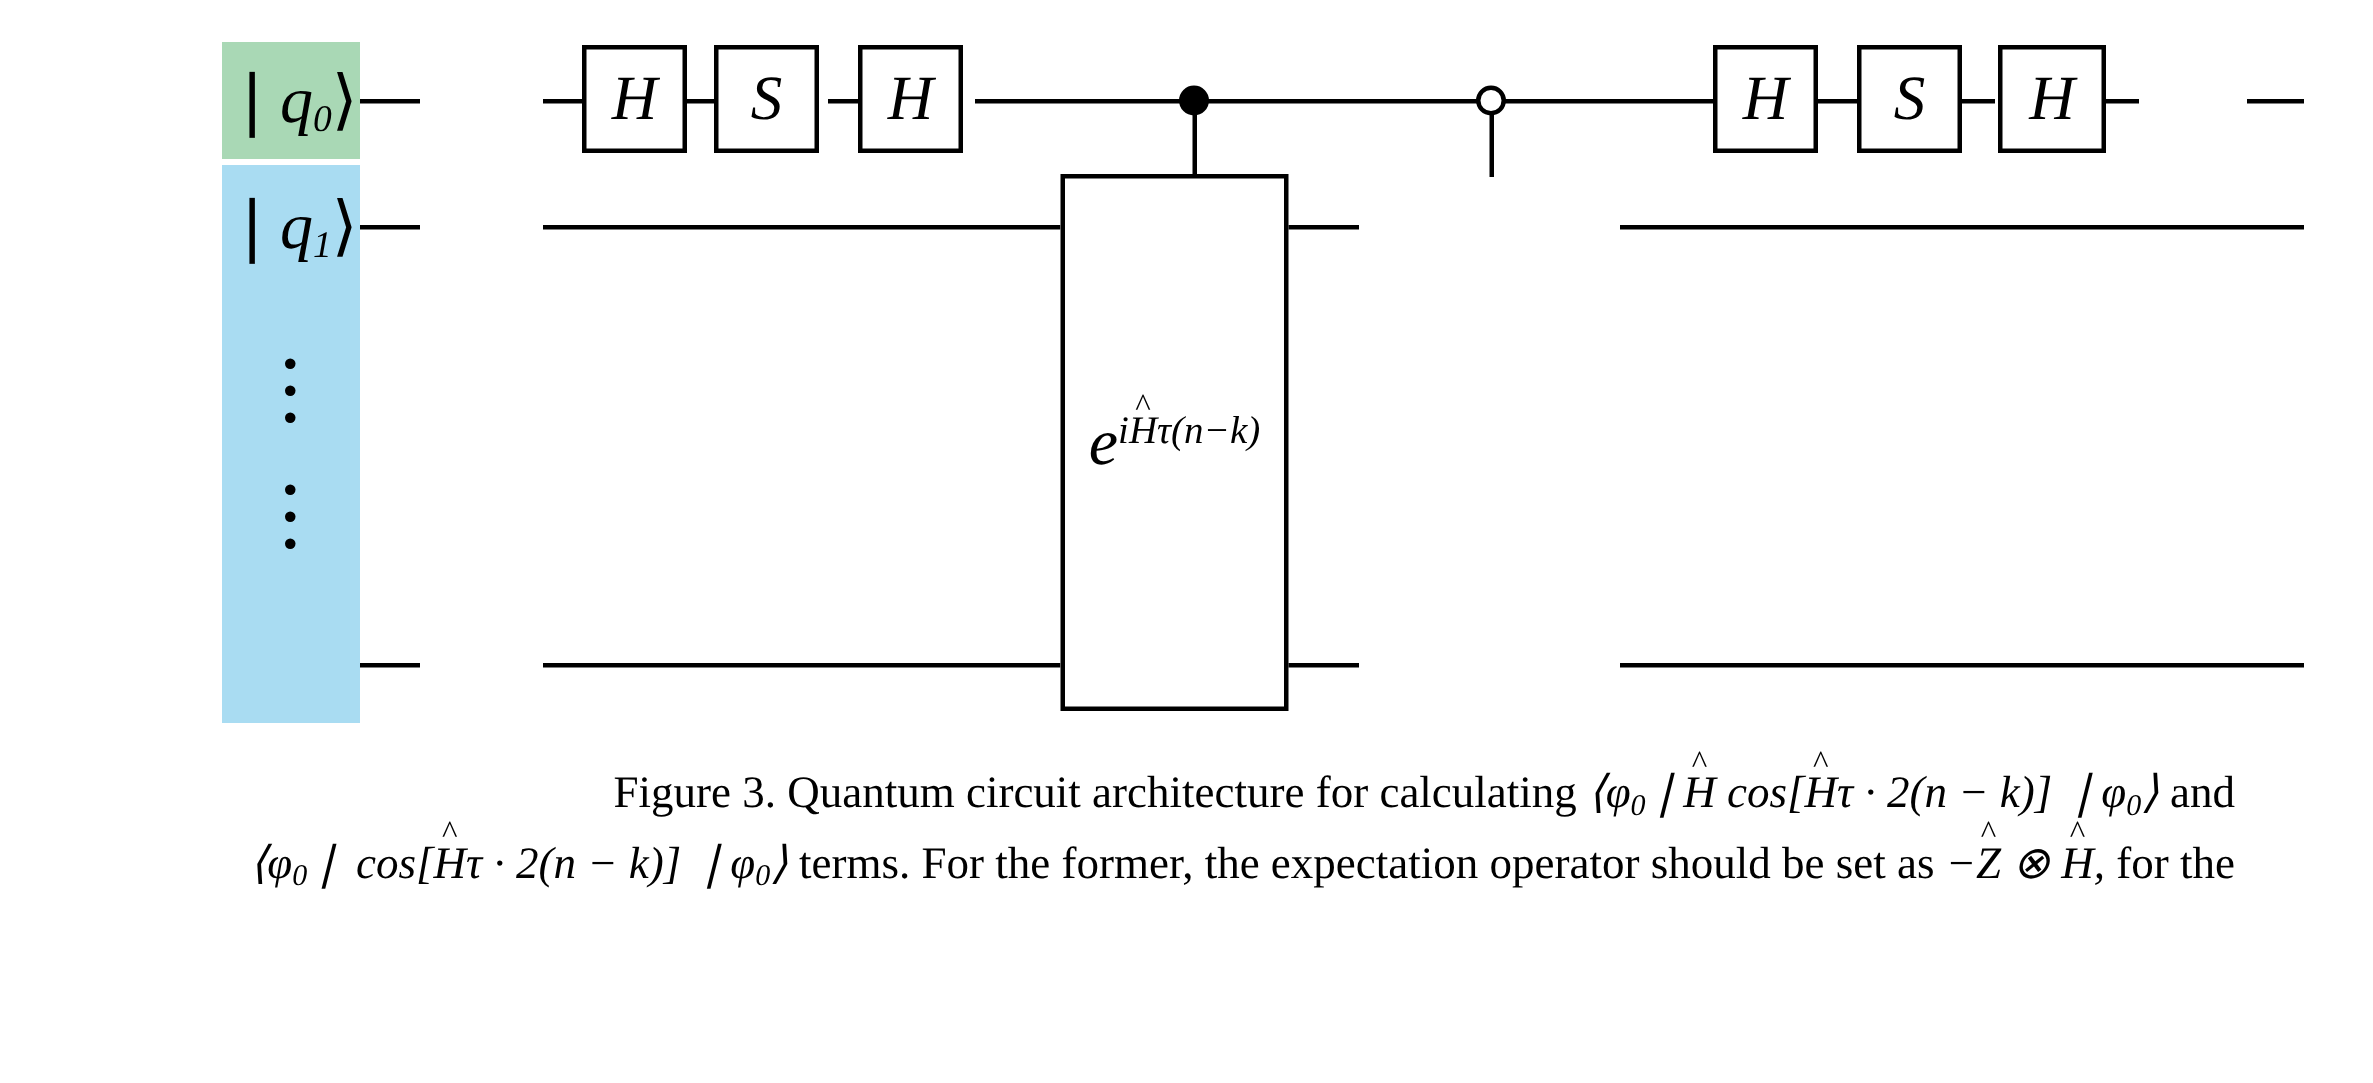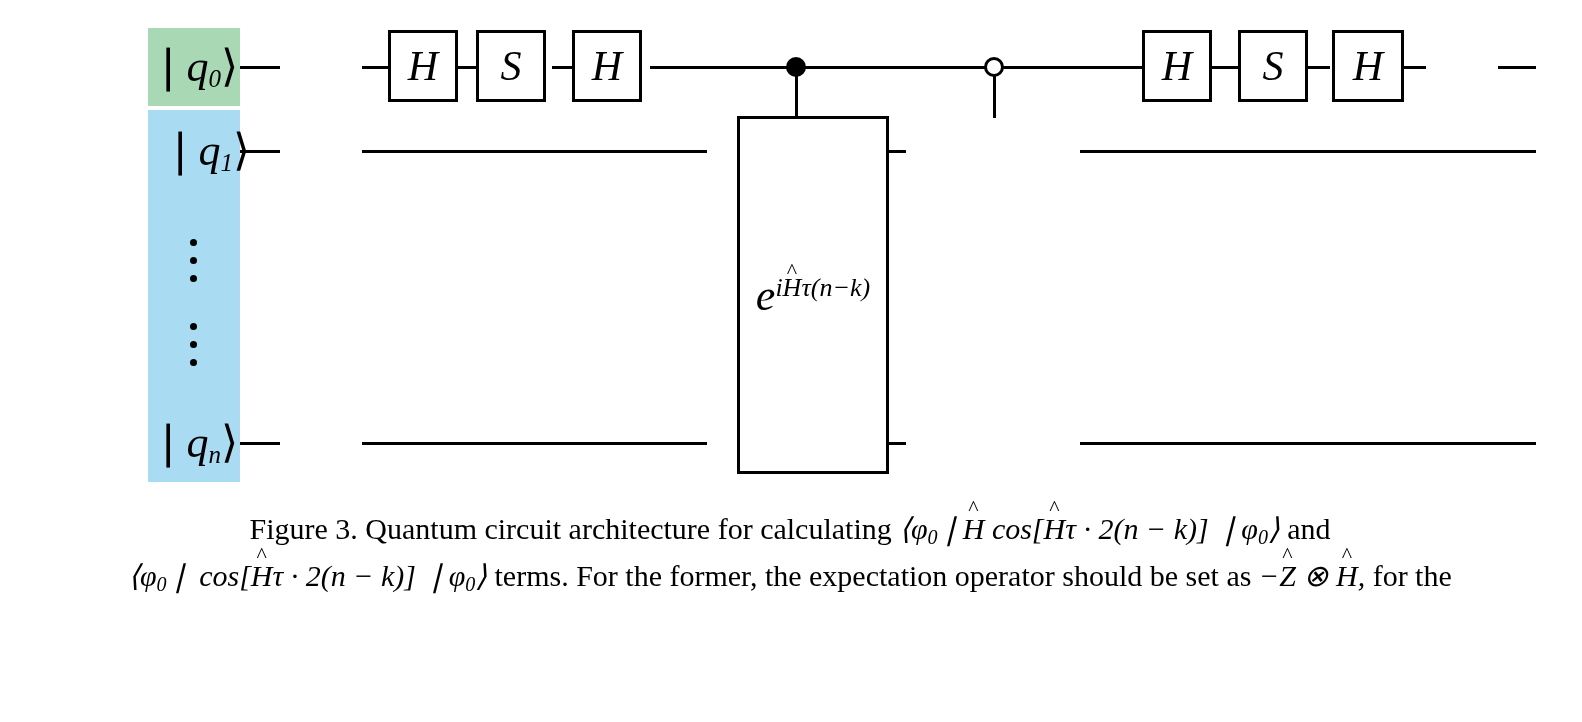--- a/index.html
+++ b/index.html
@@ -168,20 +168,21 @@
     left: 90px;
     top: 506px;
     width: 1400px;
     text-align: center;
     font-family: "Liberation Serif", serif;
     font-size: 30px;
     line-height: 1.55;
   }
   #caption .line {
     display: block;
+    text-align: right;
   }
   .math {
     font-style: italic;
   }
   .mathsub {
     font-size: 20px;
     position: relative;
     top: 5px;
     font-style: italic;
   }
@@ -206,25 +207,22 @@
 <div id="root">
 
   <div id="circuit">
 
     <div class="green-band"></div>
     <div class="blue-band"></div>
 
     <div class="qlabel-box" style="left:148px; top:28px; width:92px; height:78px;">
       <span class="ket">❘<span class="qvar">q</span><sub>0</sub>⟩</span>
     </div>
-    <div class="qlabel-box" style="left:160px; top:112px; width:92px; height:78px;">
+    <div class="qlabel-box" style="left:148px; top:112px; width:92px; height:78px;">
       <span class="ket">❘<span class="qvar">q</span><sub>1</sub>⟩</span>
-    </div>
-    <div class="qlabel-box" style="left:148px; top:404px; width:92px; height:78px;">
-      <span class="ket">❘<span class="qvar">q</span><sub><i>n</i></sub>⟩</span>
     </div>
 
     <div class="vdots" style="left:186px; top:228px;">
       <span></span>
         <span></span>
         <span></span>
     </div>
     <div class="vdots" style="left:186px; top:312px;">
       <span></span>
         <span></span>
@@ -258,21 +256,21 @@
     <div class="gate" style="left:388px; top:30px; width:70px; height:72px;">
       <span>H</span>
     </div>
     <div class="gate" style="left:476px; top:30px; width:70px; height:72px;">
       <span>S</span>
     </div>
     <div class="gate" style="left:572px; top:30px; width:70px; height:72px;">
       <span>H</span>
     </div>
 
-    <div class="big-gate" style="left:737px; top:116px; width:152px; height:358px;">
+    <div class="big-gate" style="left:707px; top:116px; width:152px; height:358px;">
       <div class="glabel">
         e<span class="exp"><i>i</i><span class="hat">H</span><i>τ</i>(<i>n</i>−<i>k</i>)</span>
       </div>
     </div>
 
     <div class="ctrl-filled" style="left:786px; top:57px;"></div>
     <div class="ctrl-open" style="left:984px; top:57px;"></div>
 
     <div class="gate" style="left:1142px; top:30px; width:70px; height:72px;">
       <span>H</span>

